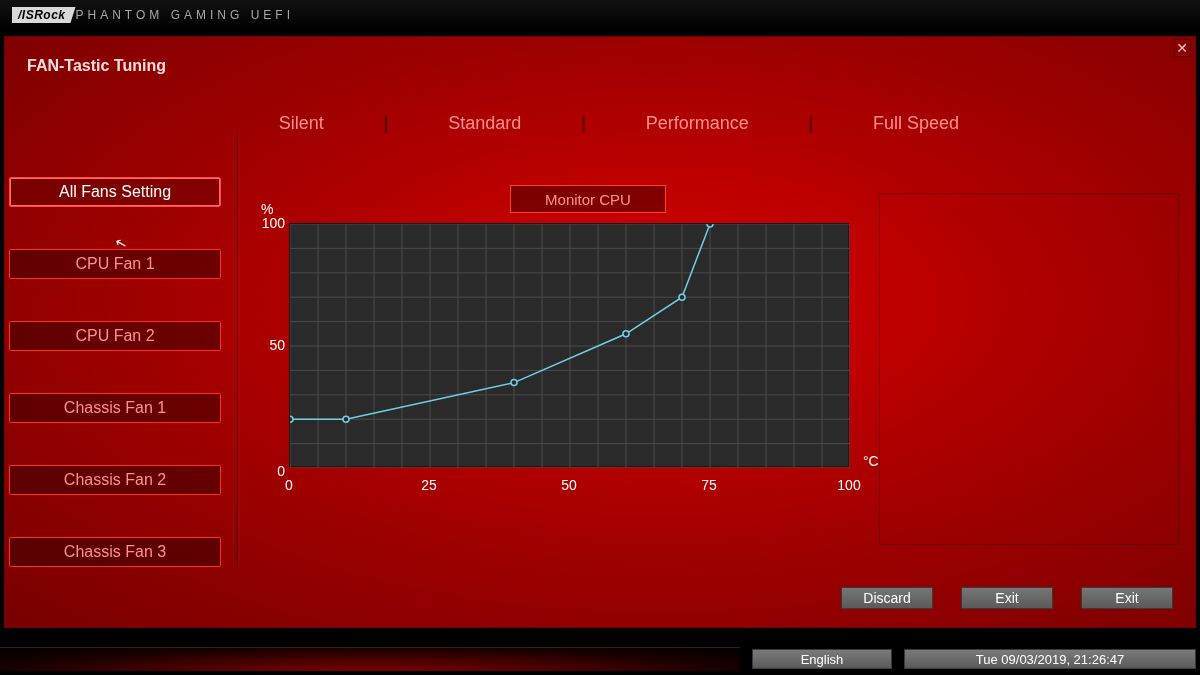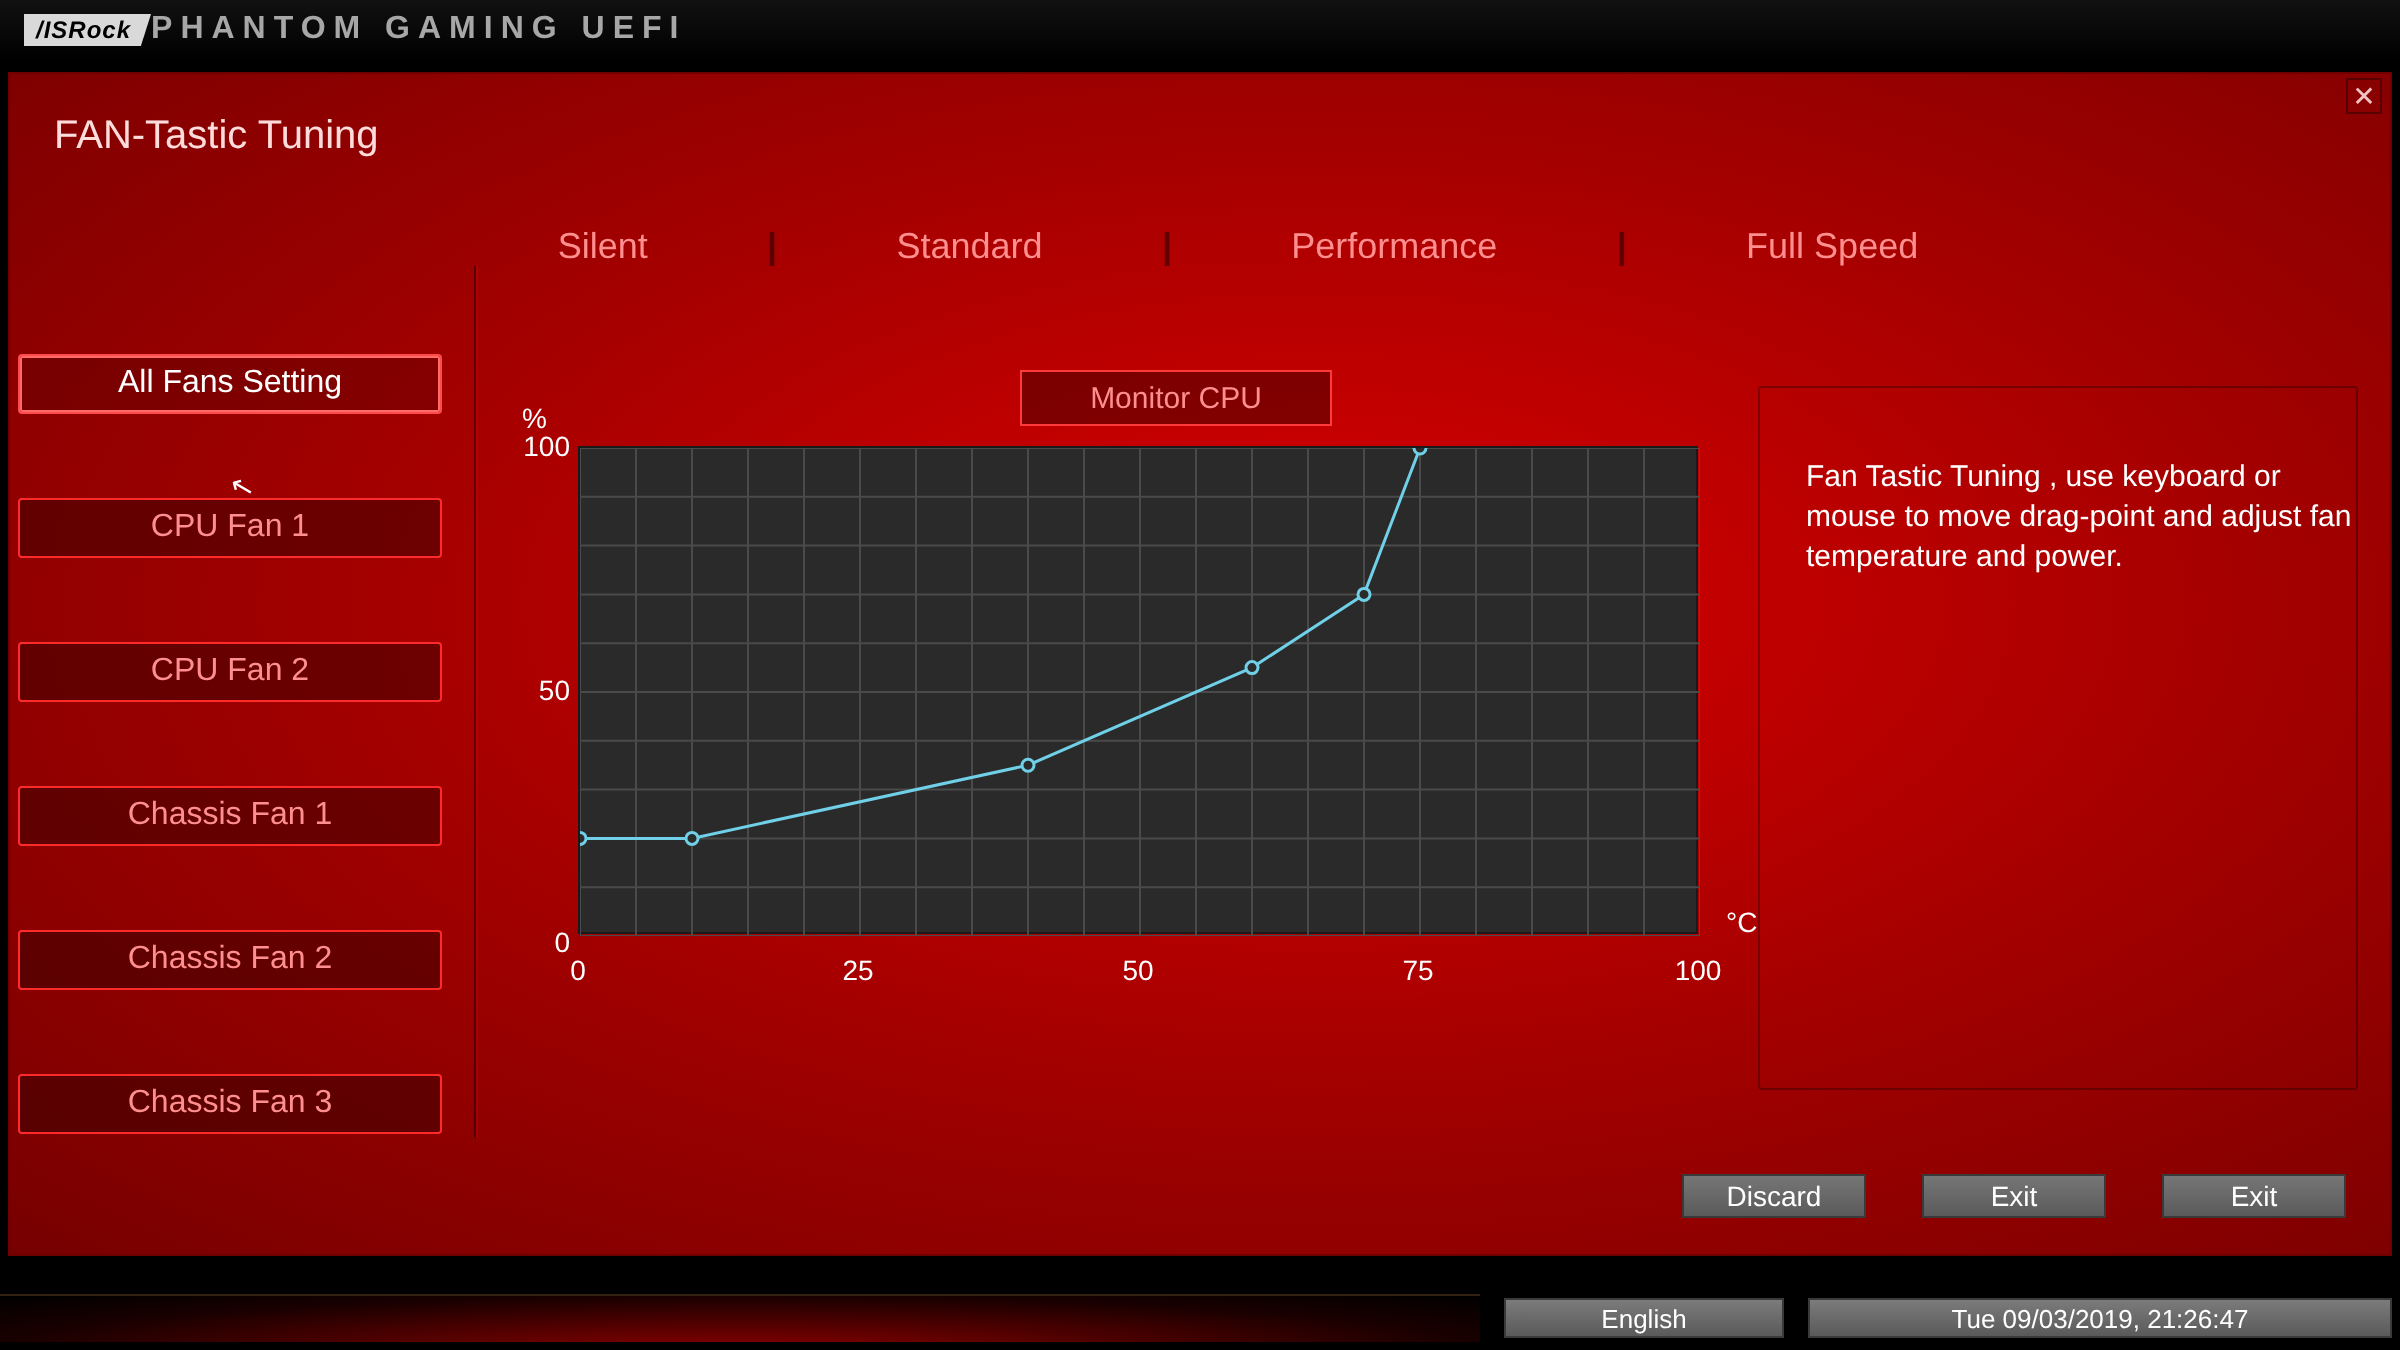--- a/index.html
+++ b/index.html
@@ -24,23 +24,23 @@
   color: #000;
   font-weight: 900;
   font-style: italic;
   font-size: 12px;
   padding: 1px 10px 1px 6px;
   letter-spacing: 0.5px;
   clip-path: polygon(0 0, 100% 0, 92% 100%, 0 100%);
 }
 .header-title {
   color: #a7a7a7;
-  font-size: 16px;
+  font-size: 12px;
   letter-spacing: 4px;
-  font-weight: 700;
+  font-weight: 400;
 }
 .main-panel {
   position: absolute;
   left: 4px;
   top: 36px;
   width: 1192px;
   height: 592px;
   background: radial-gradient(ellipse at 55% 45%, #d90000 0%, #a00000 55%, #770000 100%);
   border: 1px solid #700000;
 }
@@ -54,23 +54,23 @@
   color: #f0c4c4;
   font-size: 14px;
   text-align: center;
   line-height: 16px;
   cursor: pointer;
 }
 .page-title {
   position: absolute;
   left: 22px;
   top: 20px;
-  font-size: 20px;
+  font-size: 16px;
   color: #ffdcdc;
-  font-weight: 400;
+  font-weight: 700;
 }
 .sidebar {
   position: absolute;
   left: 4px;
   top: 140px;
   width: 212px;
 }
 .sidebar-item {
   height: 30px;
   border: 1px solid #ff2a2a;
@@ -287,21 +287,20 @@
     <span class="prof-sep">|</span>
     <span>Full Speed</span>
   </div>
 
   <div class="monitor-row">
     <div class="monitor-btn">Monitor CPU</div>
     <div class="monitor-btn">Monitor M/B</div>
   </div>
 
   <div class="desc-panel-border"></div>
-  <div class="help-text">Fan Tastic Tuning , use keyboard or mouse to move drag-point and adjust fan temperature and power.</div>
 
   <div class="chart">
     <span class="y-unit">%</span>
     <span class="ylbl" style="top:18px">100</span>
     <span class="ylbl" style="top:140px">50</span>
     <span class="ylbl" style="top:266px">0</span>
     <span class="xlbl" style="left:22px;top:272px">0</span>
     <span class="xlbl" style="left:162px;top:272px">25</span>
     <span class="xlbl" style="left:302px;top:272px">50</span>
     <span class="xlbl" style="left:442px;top:272px">75</span>

